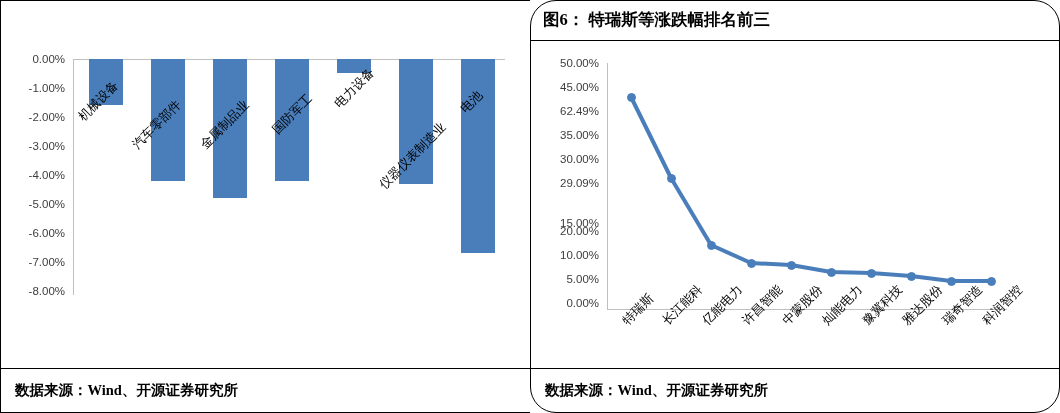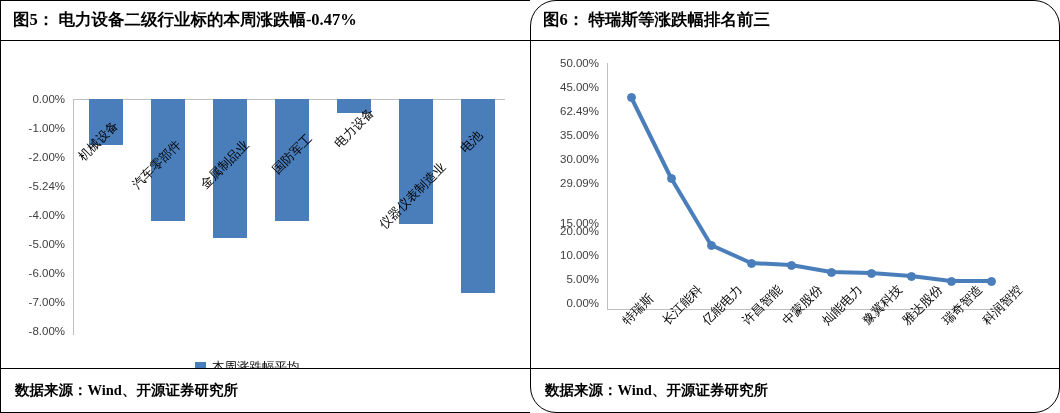--- a/index.html
+++ b/index.html
@@ -94,27 +94,26 @@
     box-sizing:border-box;
   }
   svg.lineplot{position:absolute;left:0;top:0;overflow:visible;}
 </style>
 </head>
 <body>
 
 <div class="wrap">
 
   <div class="panel left">
-    <div class="panel-title">图5： 电力设备二级行业标的本周涨跌幅-0.47%</div>
     <div class="panel-body">
 
       <div class="tick-label" style="left:6px;top:52px;width:58px;">0.00%</div>
       <div class="tick-label" style="left:6px;top:81px;width:58px;">-1.00%</div>
       <div class="tick-label" style="left:6px;top:110px;width:58px;">-2.00%</div>
-      <div class="tick-label" style="left:6px;top:139px;width:58px;">-5.24%</div>
+      <div class="tick-label" style="left:6px;top:139px;width:58px;">-3.00%</div>
       <div class="tick-label" style="left:6px;top:168px;width:58px;">-4.00%</div>
       <div class="tick-label" style="left:6px;top:197px;width:58px;">-5.00%</div>
       <div class="tick-label" style="left:6px;top:226px;width:58px;">-6.00%</div>
       <div class="tick-label" style="left:6px;top:255px;width:58px;">-7.00%</div>
       <div class="tick-label" style="left:6px;top:284px;width:58px;">-8.00%</div>
 
       <div class="vaxis" style="left:72px;top:58px;height:236px;"></div>
       <div class="haxis" style="left:72px;top:58px;width:432px;"></div>
 
       <div class="bar" style="left:88px;top:58px;width:34px;height:46px;"></div>
@@ -126,24 +125,20 @@
       <div class="bar" style="left:460px;top:58px;width:34px;height:194px;"></div>
 
       <div class="cat-label" style="left:74px;top:112px;">机械设备</div>
       <div class="cat-label" style="left:128px;top:140px;">汽车零部件</div>
       <div class="cat-label" style="left:196px;top:140px;">金属制品业</div>
       <div class="cat-label" style="left:268px;top:125px;">国防军工</div>
       <div class="cat-label" style="left:330px;top:99px;">电力设备</div>
       <div class="cat-label" style="left:375px;top:180px;">仪器仪表制造业</div>
       <div class="cat-label" style="left:456px;top:104px;">电池</div>
 
-      <div class="legend" style="left:194px;top:318px;">
-        <span class="legend-swatch"></span>
-        <span>本周涨跌幅平均</span>
-      </div>
     </div>
     <div class="panel-foot">数据来源：Wind、开源证券研究所</div>
   </div>
 
   <div class="panel right">
     <div class="panel-title">图6： 特瑞斯等涨跌幅排名前三</div>
     <div class="panel-body">
 
       <div class="tick-label" style="left:10px;top:16px;width:58px;">50.00%</div>
       <div class="tick-label" style="left:10px;top:40px;width:58px;">45.00%</div>

